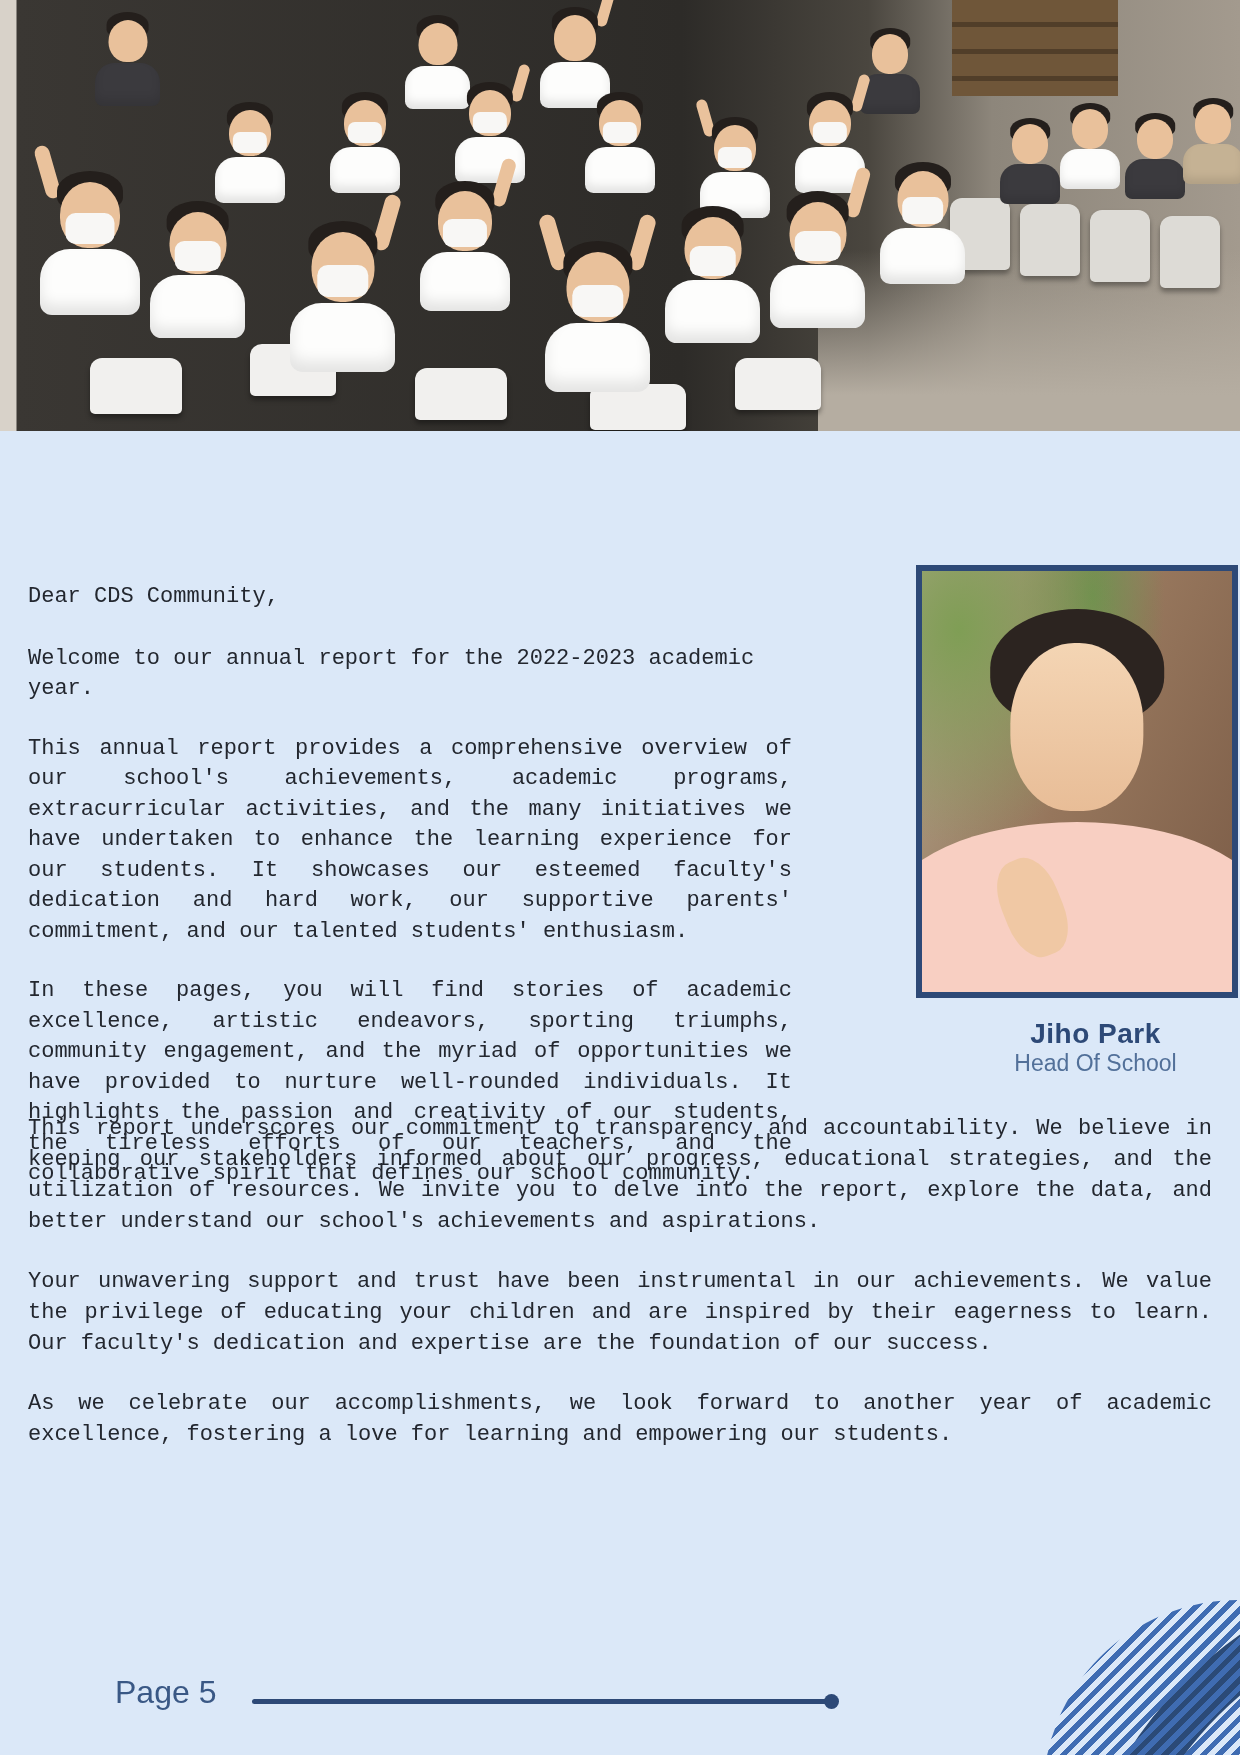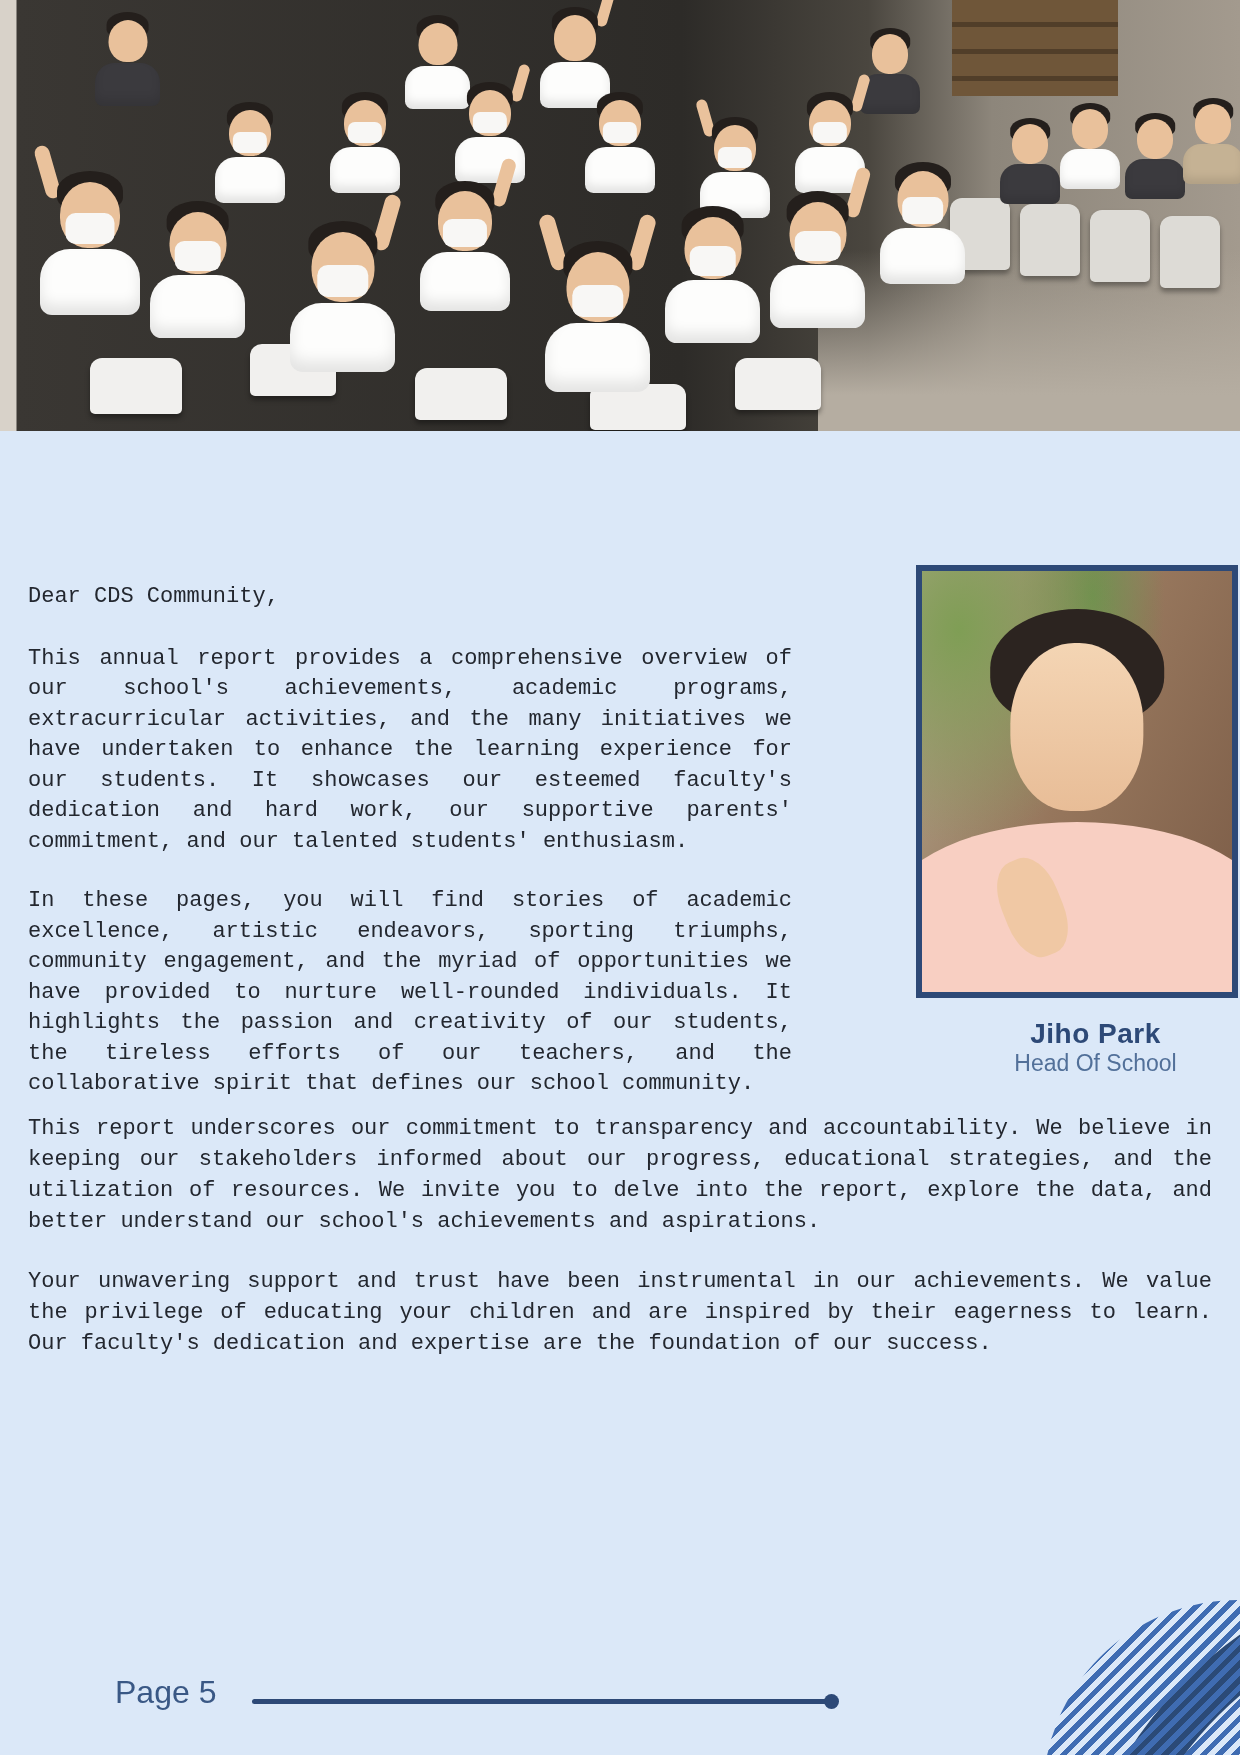--- a/index.html
+++ b/index.html
@@ -246,40 +246,42 @@
         <span class="p-hair"></span>
         <span class="p-head"></span>
         <span class="p-mask"></span>
         <span class="p-body"></span>
       </div>
   </div>
 
 
   <div class="col-text">
     <p class="salutation">Dear CDS Community,</p>
+    <p>Welcome to our annual report for the 2022-2023 academic year.</p>
     <p class="justify">This annual report provides a comprehensive overview of our school's achievements, academic programs, extracurricular activities, and the many initiatives we have undertaken to enhance the learning experience for our students. It showcases our esteemed faculty's dedication and hard work, our supportive parents' commitment, and our talented students' enthusiasm.</p>
     <p class="justify">In these pages, you will find stories of academic excellence, artistic endeavors, sporting triumphs, community engagement, and the myriad of opportunities we have provided to nurture well-rounded individuals. It highlights the passion and creativity of our students, the tireless efforts of our teachers, and the collaborative spirit that defines our school community.</p>
   </div>
 
   <figure class="portrait">
     <div class="portrait-frame">
       <span class="p-photo-hair"></span>
       <span class="p-photo-face"></span>
       <span class="p-photo-shirt"></span>
       <span class="p-photo-hand"></span>
     </div>
     <figcaption class="portrait-caption">
       <div class="portrait-name">Jiho Park</div>
       <div class="portrait-title">Head Of School</div>
     </figcaption>
   </figure>
 
   <div class="full-text">
     <p class="justify">This report underscores our commitment to transparency and accountability. We believe in keeping our stakeholders informed about our progress, educational strategies, and the utilization of resources. We invite you to delve into the report, explore the data, and better understand our school's achievements and aspirations.</p>
     <p class="justify">Your unwavering support and trust have been instrumental in our achievements. We value the privilege of educating your children and are inspired by their eagerness to learn. Our faculty's dedication and expertise are the foundation of our success.</p>
+    <p class="justify">As we celebrate our accomplishments, we look forward to another year of academic excellence, fostering a love for learning and empowering our students.</p>
   </div>
 
   <div class="footer-label">Page 5</div>
   <div class="footer-rule"></div>
 
   <div class="decor-ring"></div>
   <div class="decor-striped-circle"></div>
 
 </div>
 

